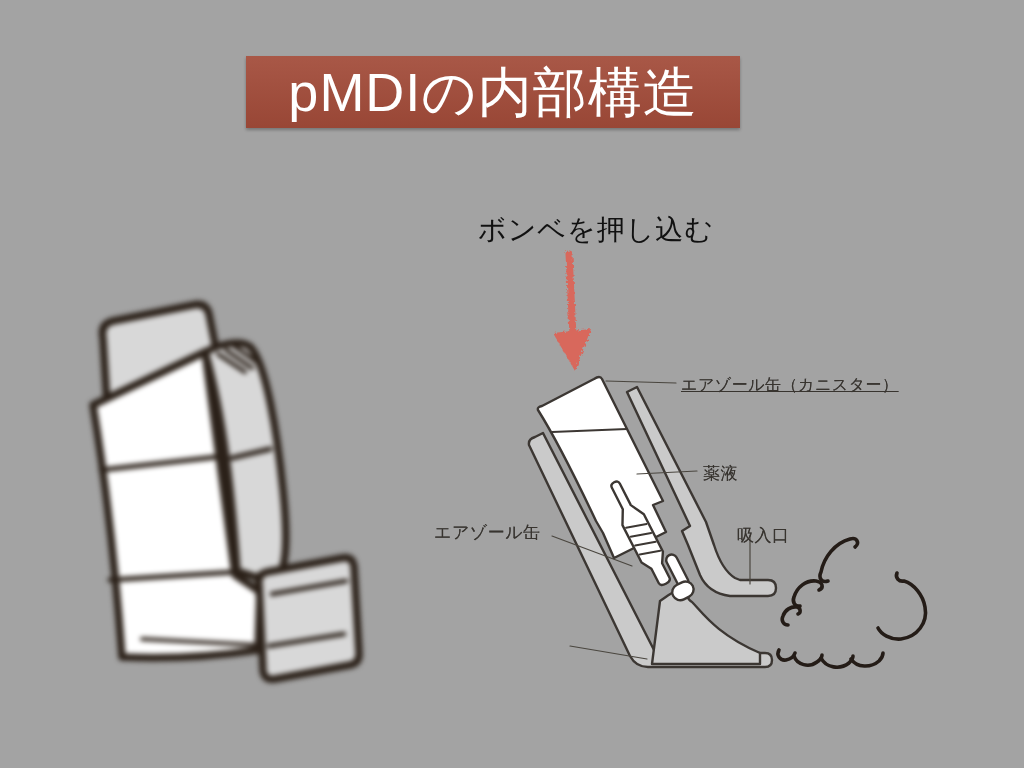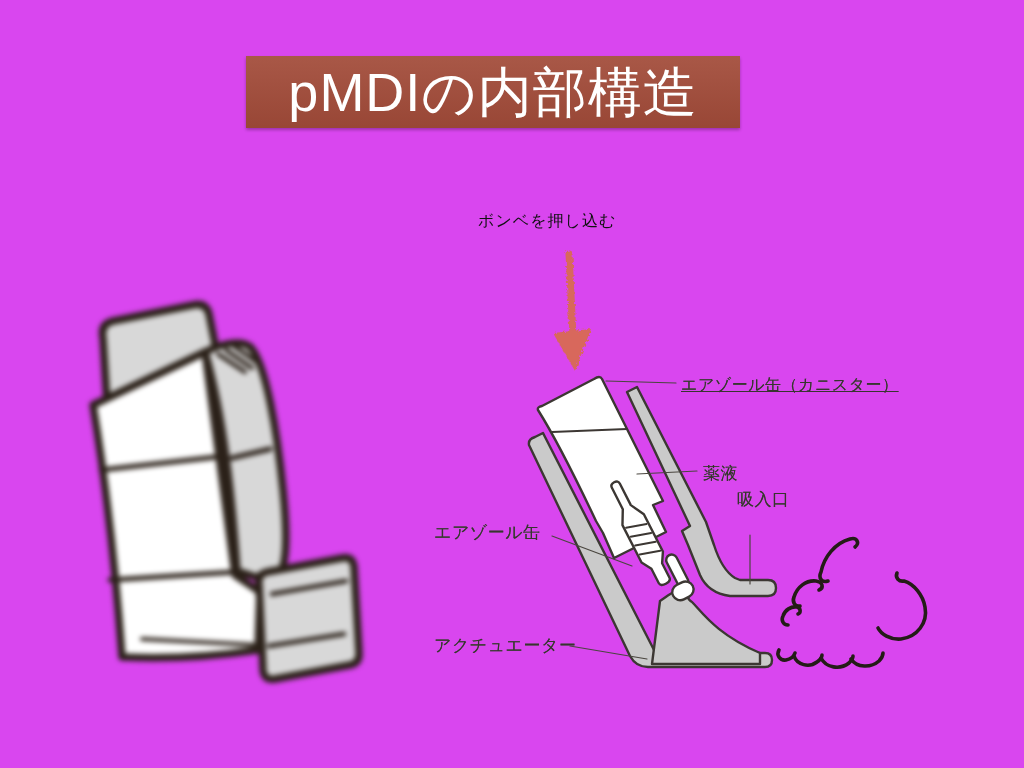--- a/index.html
+++ b/index.html
@@ -1,32 +1,32 @@
 <!DOCTYPE html>
 <html style="--title-bg: #A24B39; --title-fg: #FFFFFF;"><head>
 <meta charset="utf-8">
 <style>
   html,body{margin:0;padding:0;background:#ffffff;}
   .slide{
-    position:relative;width:1024px;height:768px;background:#d946ef;overflow:hidden;
+    position:relative;width:1024px;height:768px;background:#a3a3a3;overflow:hidden;
     font-family:"Liberation Sans", sans-serif;
   }
   .title-bar{
     position:absolute;left:246px;top:56px;width:494px;height:72px;
     background:var(--title-bg,#A24B39);
     background-image:linear-gradient(180deg, rgba(255,255,255,.07), rgba(0,0,0,.06));
     box-shadow:0 2px 3px rgba(0,0,0,.28);
     display:flex;align-items:center;justify-content:center;
   }
   .title-text{
     color:var(--title-fg,#ffffff);font-size:54px;font-weight:200;letter-spacing:1px;
     line-height:1;white-space:nowrap;font-family:"Liberation Sans", sans-serif;
   }
   .ann{
-    position:absolute;color:#111111;font-size:16px;letter-spacing:1px;white-space:nowrap;
+    position:absolute;color:#111111;font-size:28px;letter-spacing:1px;white-space:nowrap;
   }
   .dlabel{
     position:absolute;color:#38342f;font-size:17px;letter-spacing:.5px;white-space:nowrap;
     text-shadow:0 0 .4px #555;
   }
   .dlabel.small{font-size:16px;text-decoration:underline;}
   svg.art{position:absolute;left:0;top:0;}
   .inhaler{filter:blur(2.6px);}
   .scan{filter:blur(0.25px);}
 </style>
@@ -105,17 +105,16 @@
       <path d="M 821 658 C 826 668 840 670 849 663 C 852 660 853 658 853 656"></path>
       <path d="M 851 659 C 857 668 871 668 879 661 C 882 658 883 655 883 653"></path>
       <path d="M 897 573 C 895 578 899 582 904 581 C 914 584 923 595 925 607 C 928 623 917 637 901 639 C 890 640 881 634 878 628"></path>
     </g>
   </svg>
 
   <div class="ann" style="left:478px;top:211px;">ボンベを押し込む</div>
 
   <div class="dlabel small" style="left:681px;top:375px;">エアゾール缶（カニスター）</div>
   <div class="dlabel" style="left:703px;top:462px;">薬液</div>
-  <div class="dlabel" style="left:737px;top:488px;">吸入口</div>
+  <div class="dlabel" style="left:737px;top:524px;">吸入口</div>
   <div class="dlabel" style="left:434px;top:521px;">エアゾール缶</div>
-  <div class="dlabel" style="left:434px;top:634px;">アクチュエーター</div>
 
 </div>
 
 </body></html>

